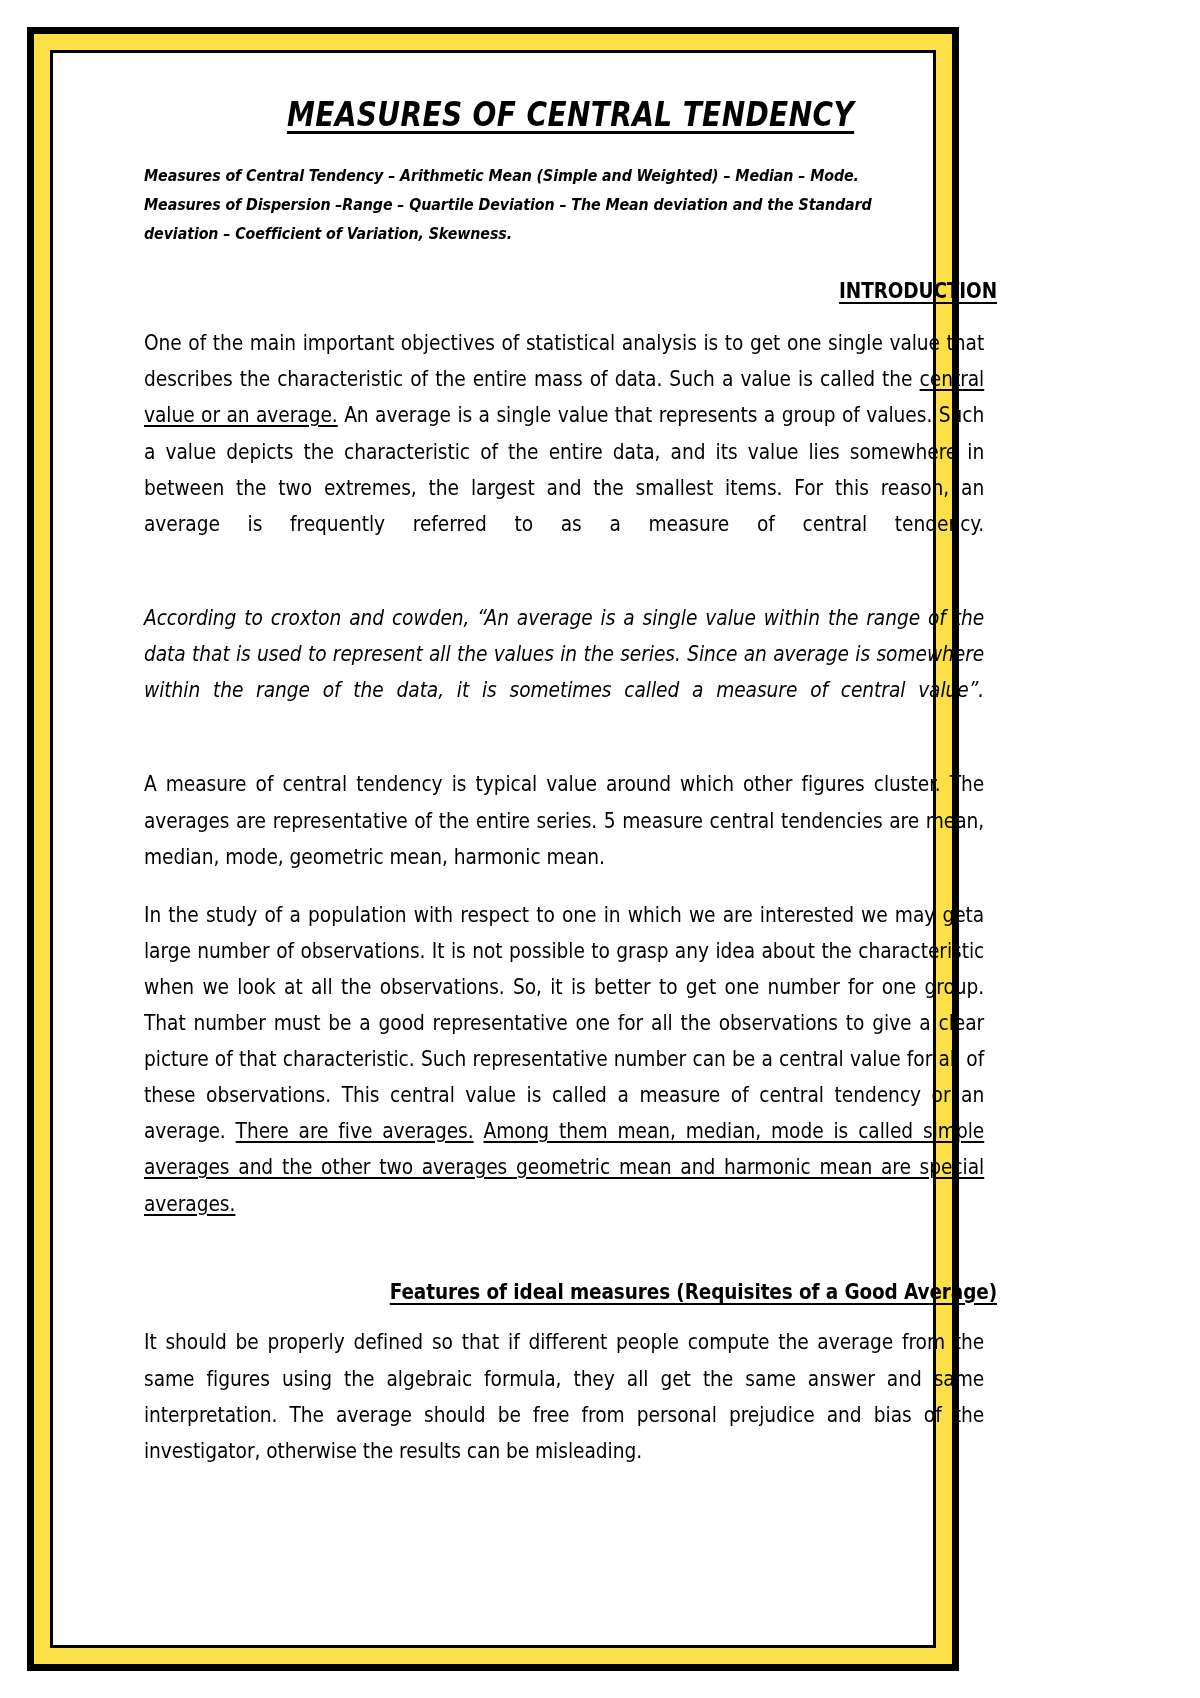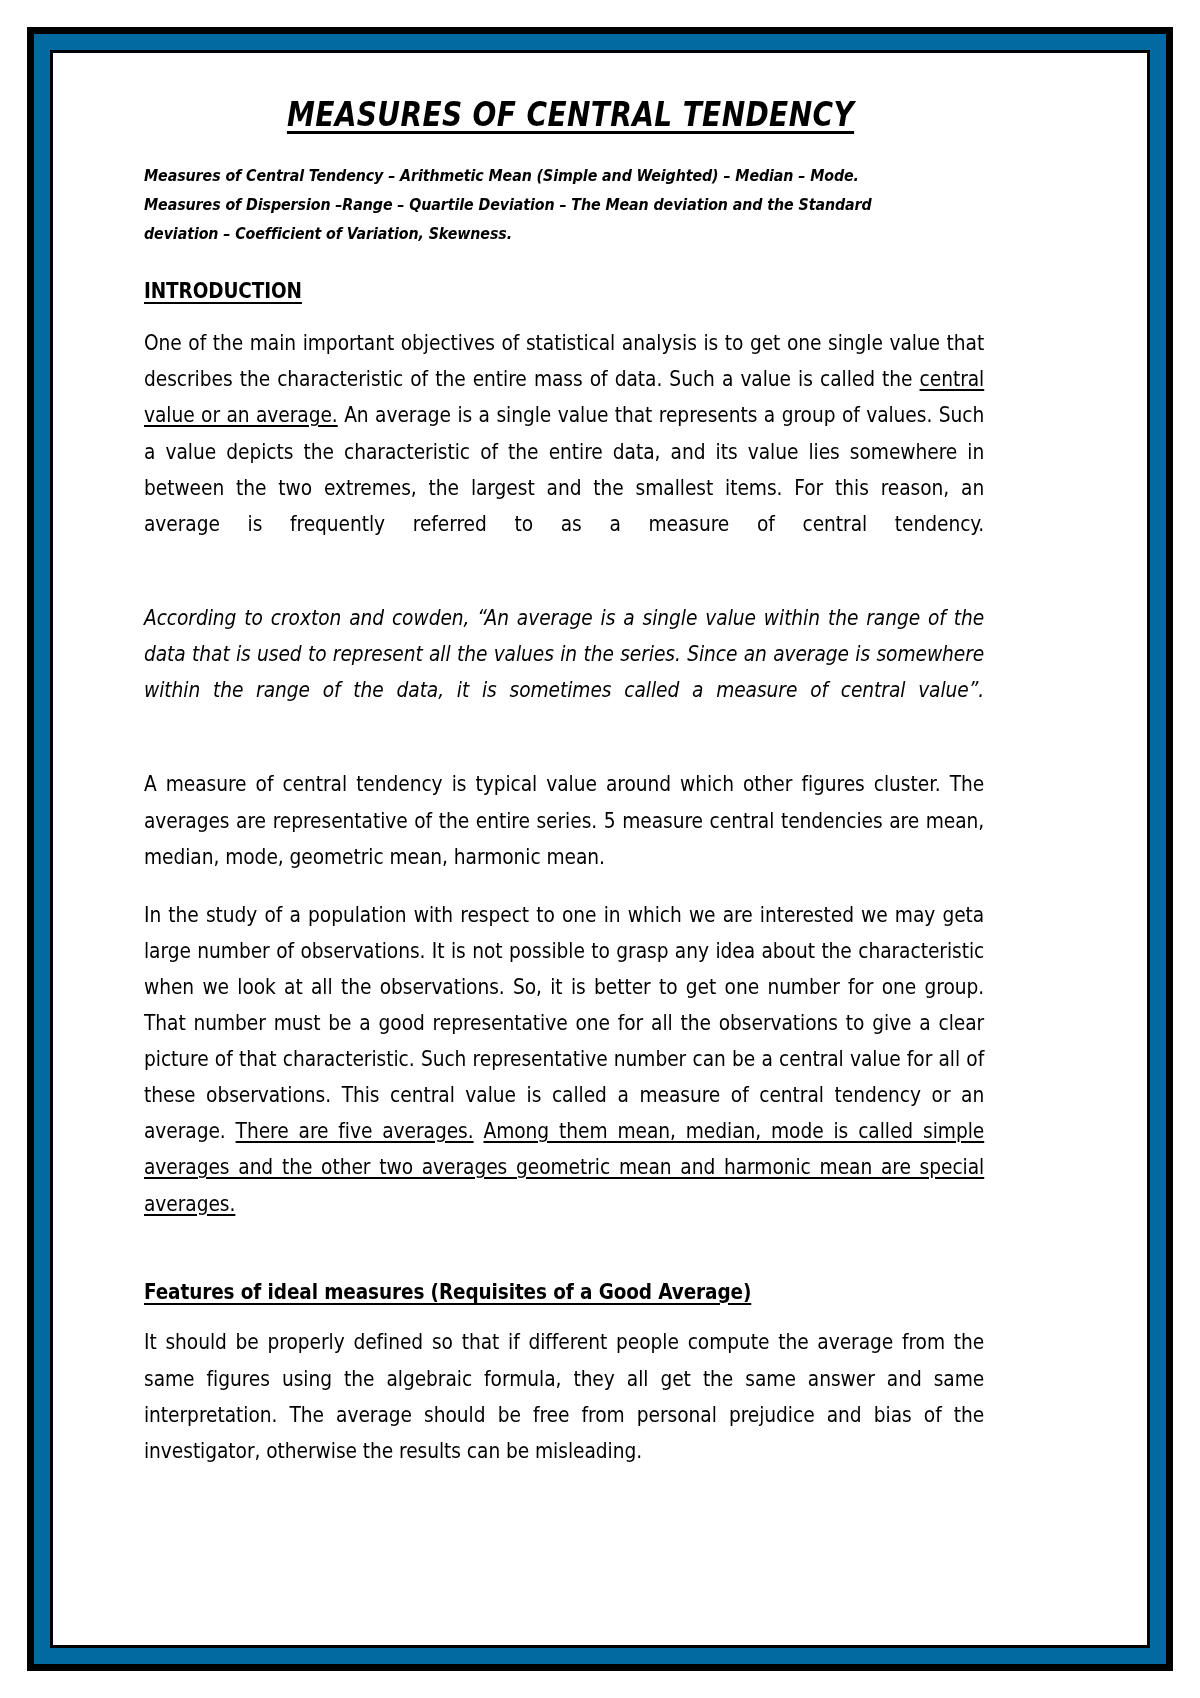--- a/index.html
+++ b/index.html
@@ -13,25 +13,25 @@
     font-family: "Liberation Sans", sans-serif;
     color: #000000;
     overflow: hidden;
   }
 
   
   .page {
     position: absolute;
     left: 27px;
     top: 27px;
-    width: 1146px;   
+    width: 932px;   
     height: 1644px;  
     box-sizing: border-box;
     border: 7px solid #000000;
-    background: #0369a1;
+    background: #fde047;
   }
   .page-inner {
     position: absolute;
     left: 16px;
     top: 16px;
     right: 16px;
     bottom: 16px;
     box-sizing: border-box;
     border: 3px solid #000000;
     background: #ffffff;
@@ -79,20 +79,21 @@
   .syllabus div { white-space: nowrap; }
 
   
   .heading {
     font-family: "DejaVu Sans Condensed", "Liberation Sans Narrow", "Liberation Sans", sans-serif;
     font-size: 20.5px;
     font-weight: bold;
     margin: 0 0 22px 0;
     line-height: 1.2;
     letter-spacing: -0.1px;
+    text-align: right;
   }
   .heading .u {
     text-decoration: underline;
     text-underline-offset: 4px;
     text-decoration-thickness: 2px;
   }
 
   .heading.tight { margin-bottom: 20px; }
 
   

